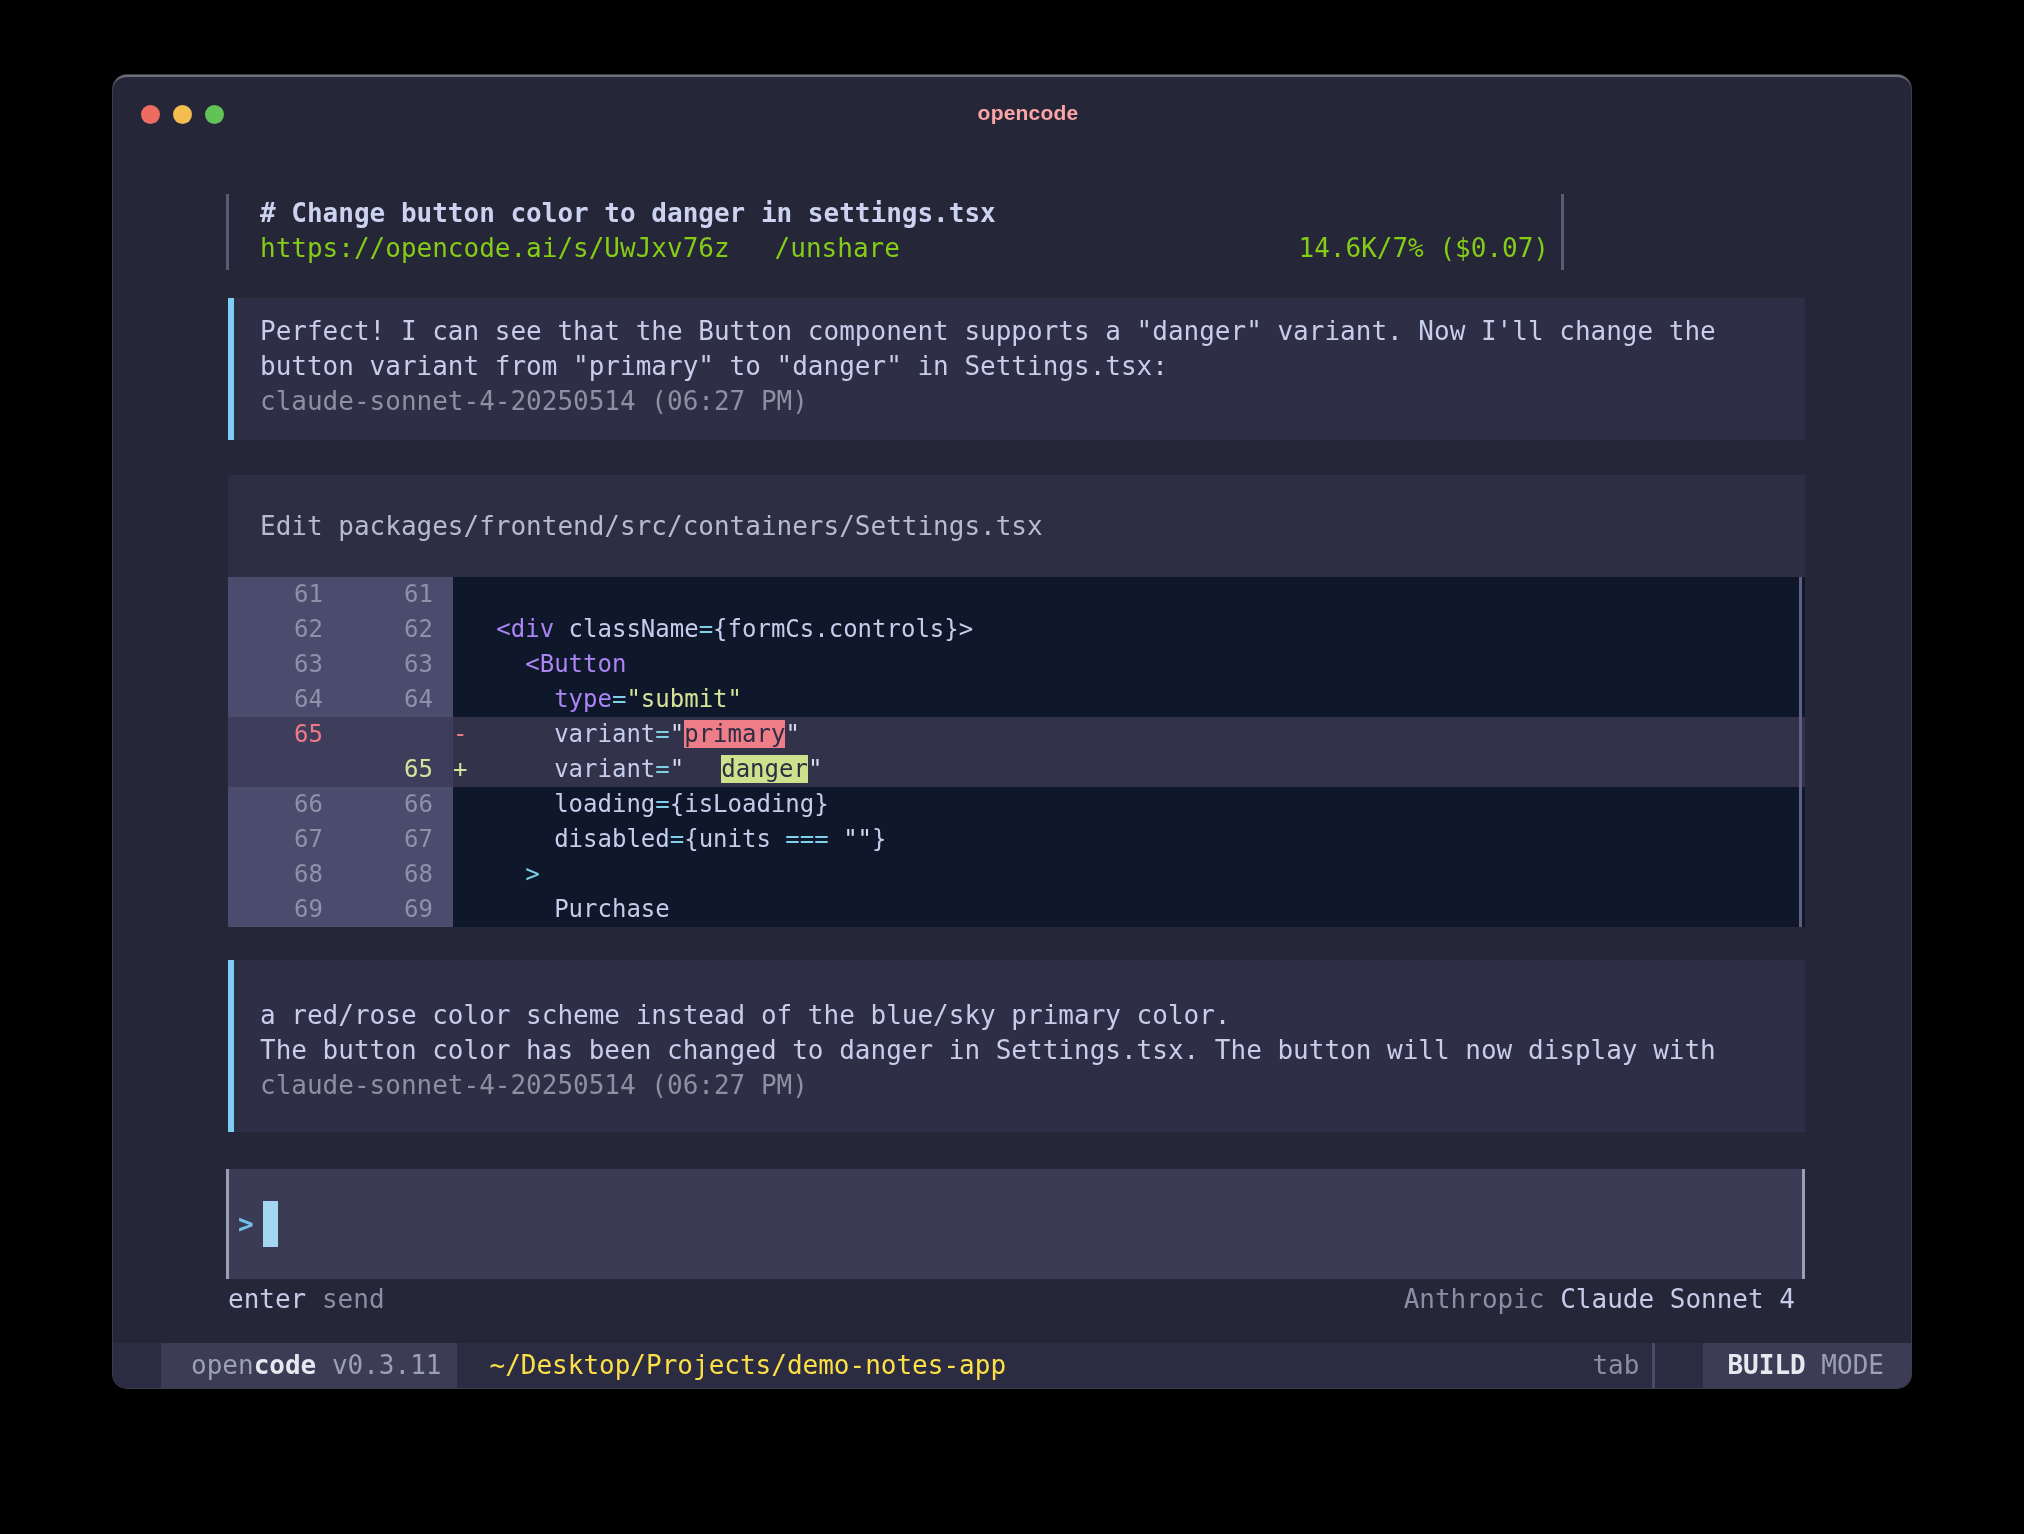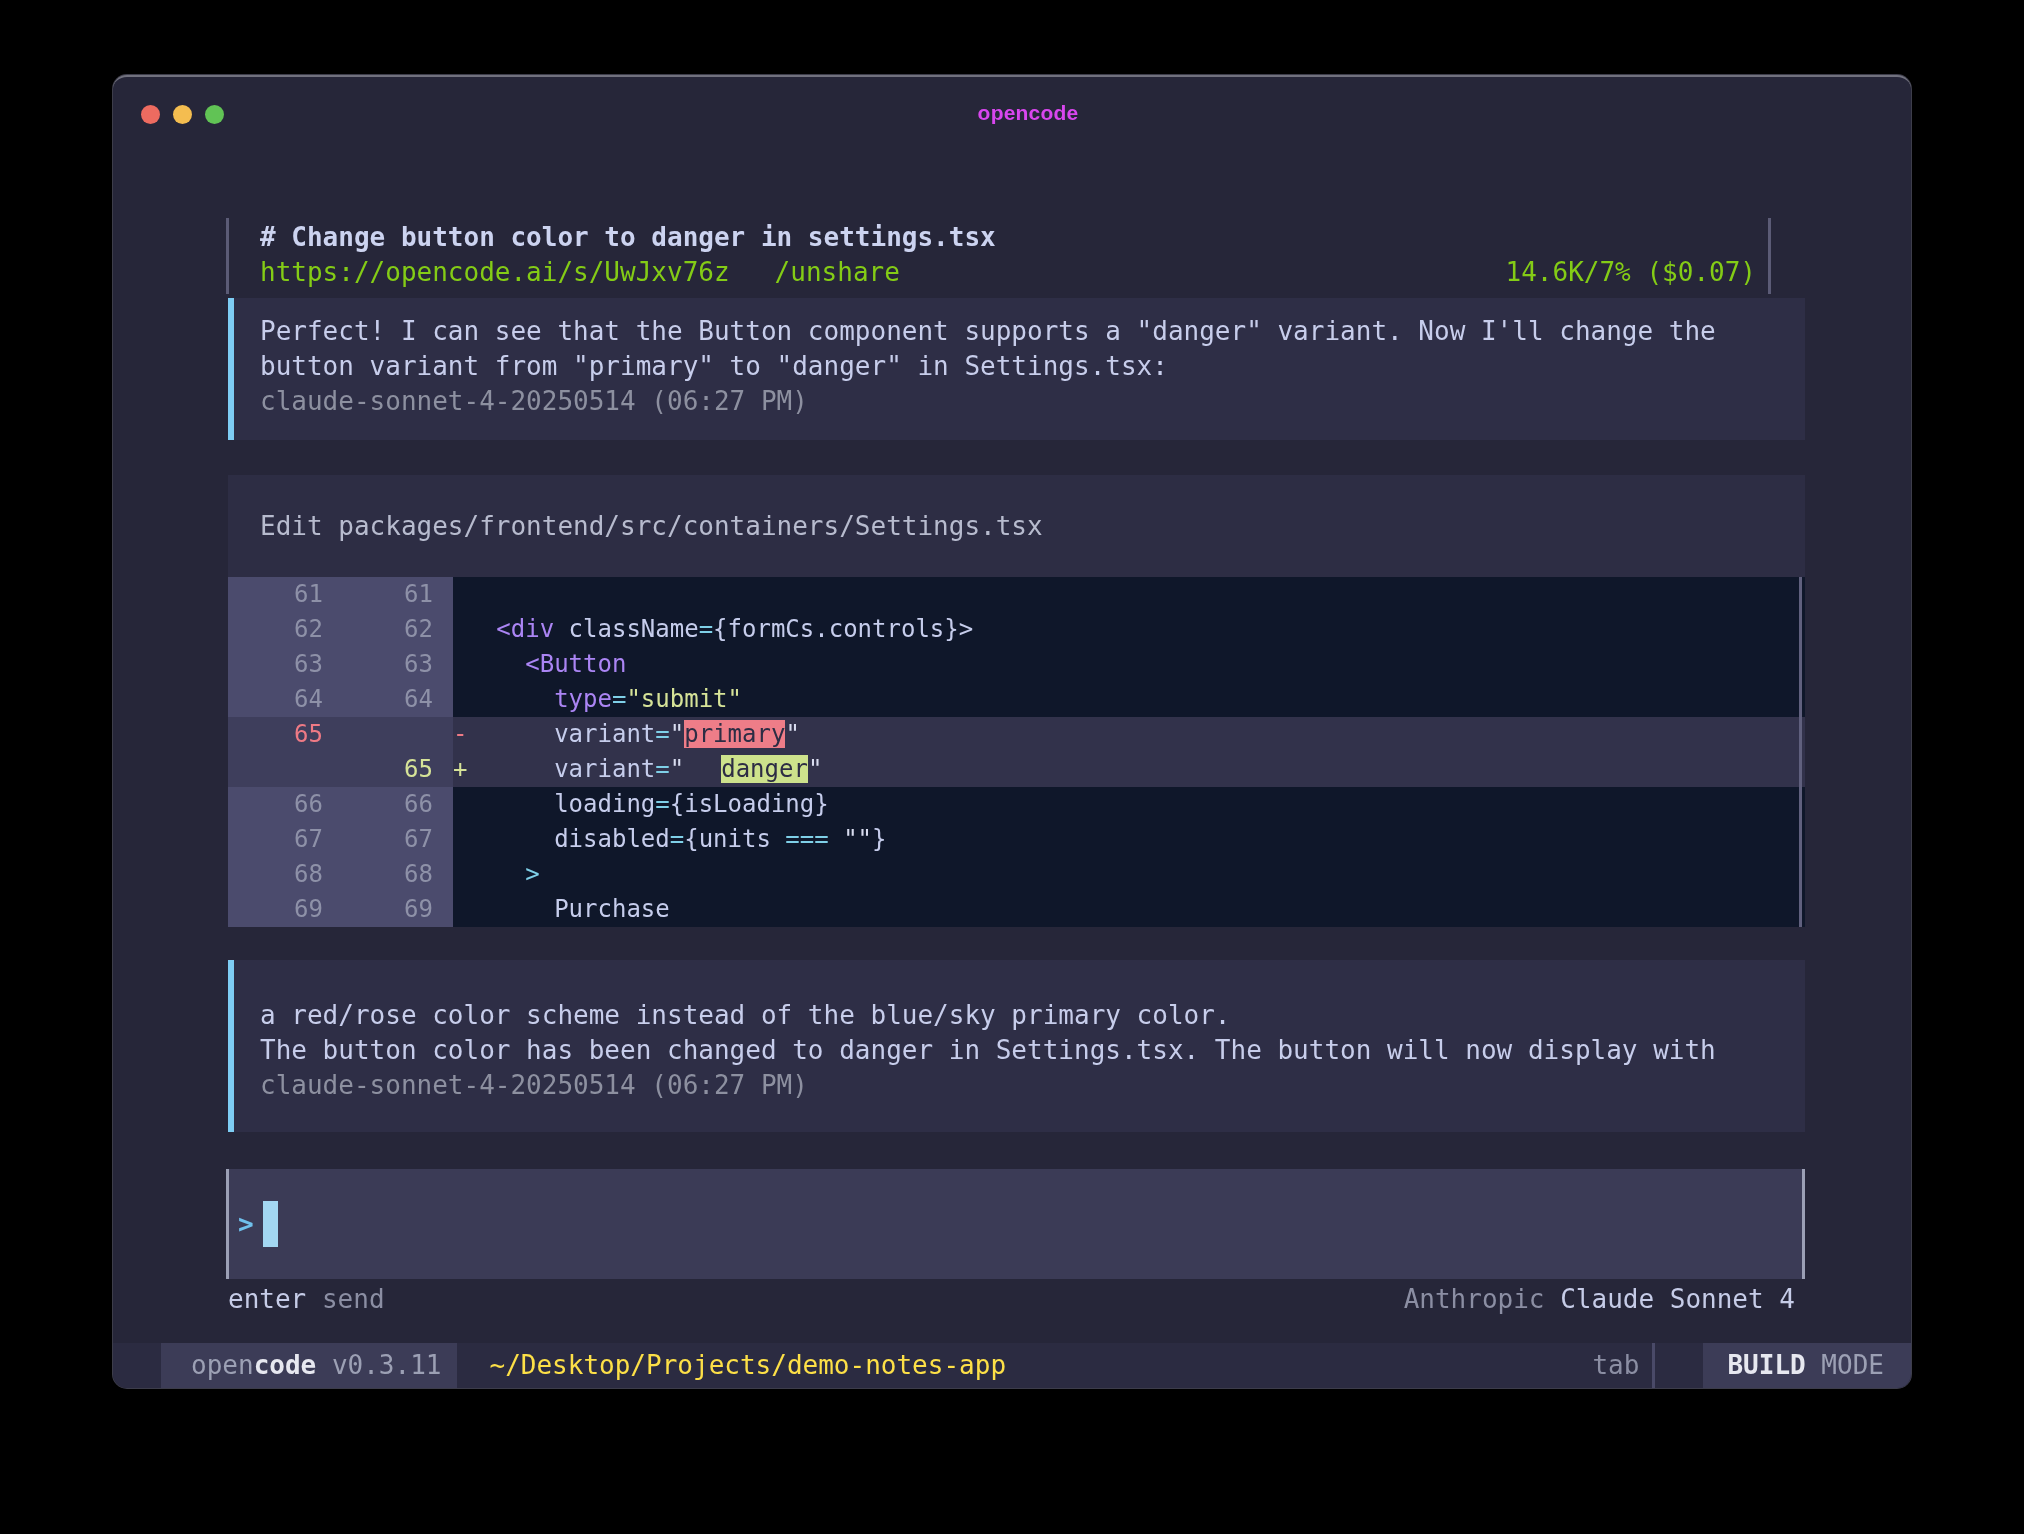--- a/index.html
+++ b/index.html
@@ -14,27 +14,27 @@
     border-top:2px solid #71717e; box-shadow:0 0 0 1px #3d3d4a;
   }
   
   .titlebar { position:relative; height:58px; }
   .dot { position:absolute; top:28px; width:19px; height:19px; border-radius:50%; }
   .dot.red    { left:28px;  background:#ed6b60; }
   .dot.yellow { left:60px;  background:#f4bd50; }
   .dot.green  { left:92px;  background:#61c355; }
   .win-title {
     text-align:center; padding-top:24px;
-    font:700 21px "Liberation Sans", sans-serif; color:#d946ef; letter-spacing:.2px;padding-left:32px;
+    font:700 21px "Liberation Sans", sans-serif; color:#fca5a5; letter-spacing:.2px;padding-left:32px;
   }
   
   .share {
-    position:absolute; left:113px; top:117px; width:1545px; height:76px;
+    position:absolute; left:113px; top:117px; width:1338px; height:76px;
     border-left:3px solid #5b5b76; border-right:3px solid #5b5b76;
-    font-size:26px; line-height:35px; padding-top:2px;margin-top:24px;
+    font-size:26px; line-height:35px; padding-top:2px;
   }
   .share-title { margin-left:31px; font-weight:bold; color:#ccd3f0; white-space:pre; }
   .share-sub { display:flex; margin-left:31px; color:#84cc16; }
   .share-url { margin-right:45px; }
   .share-usage { margin-left:auto; margin-right:12px; }
   
   .msg {
     position:absolute; left:115px; width:1577px;
     background:#2e2e46; border-left:6px solid #7ecdf4;
     padding-left:26px; font-size:26px; line-height:35px;

